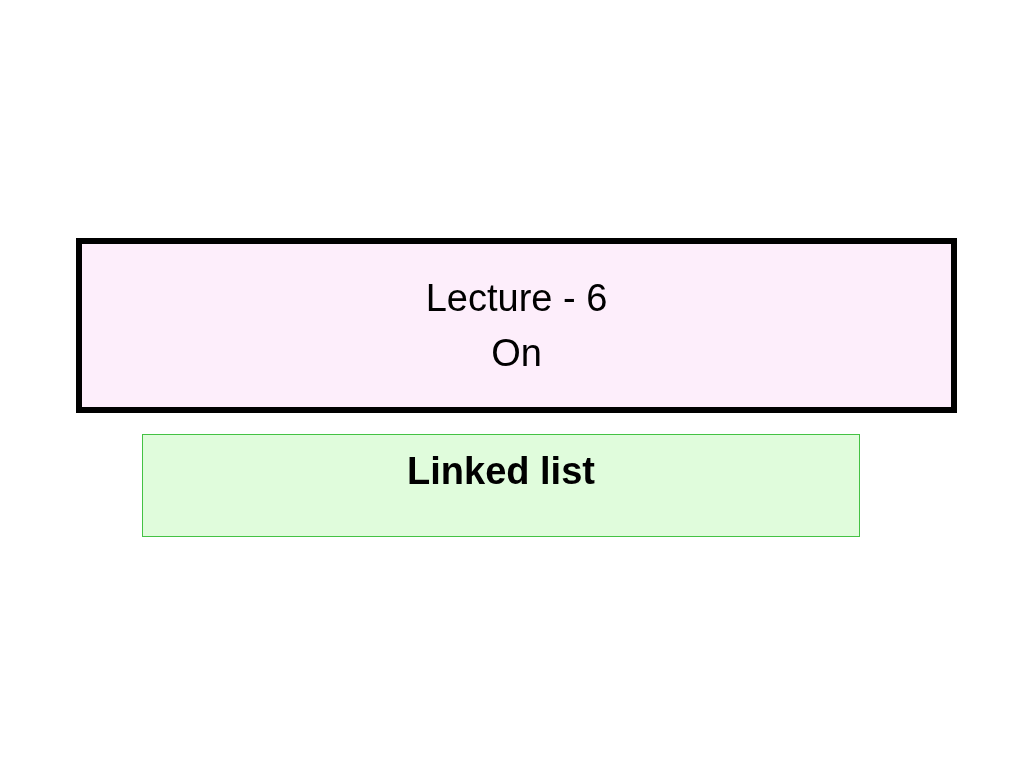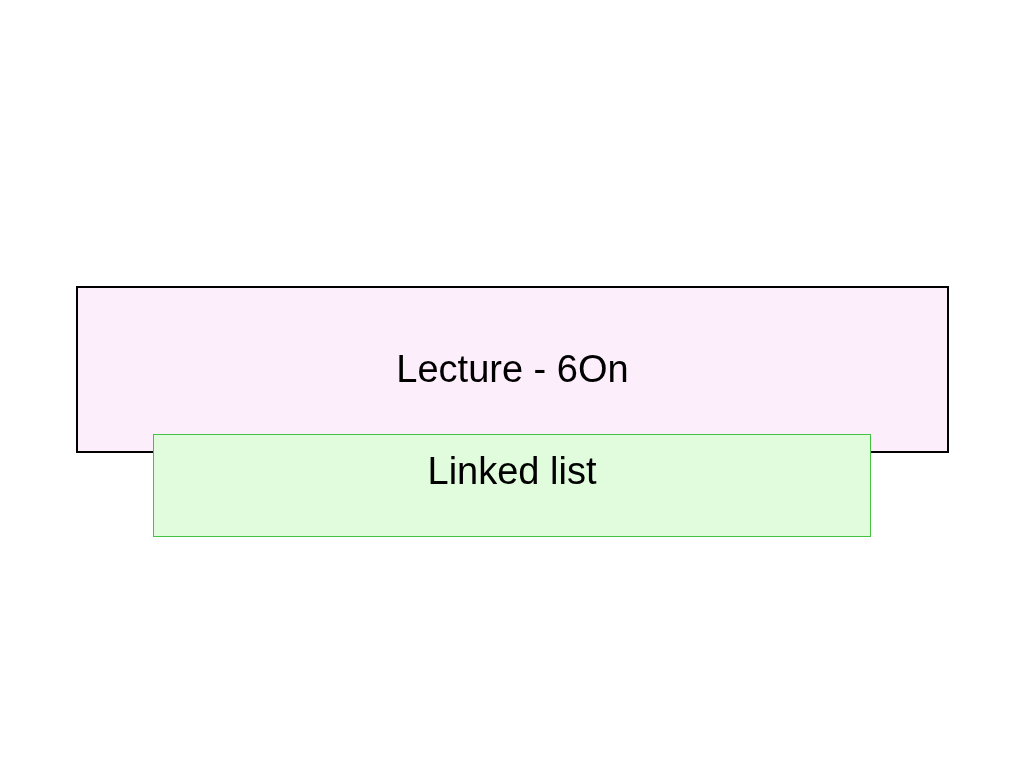--- a/index.html
+++ b/index.html
@@ -1,24 +1,24 @@
 <!DOCTYPE html>
 <html><head>
 <meta charset="utf-8">
 <style>
   html, body { margin:0; padding:0; }
   body { width:1024px; height:768px; background:#ffffff; position:relative; overflow:hidden;
          font-family:"Liberation Sans", sans-serif; }
   .title-box { position:absolute; left:76px; top:238px; width:869px; height:163px;
-               background:#fdeefb; border:2px solid #000000; box-sizing:content-box;
-               display:flex; flex-direction:row; align-items:center; justify-content:center;margin-top:48px; }
+               background:#fdeefb; border:6px solid #000000; box-sizing:content-box;
+               display:flex; flex-direction:column; align-items:center; justify-content:center; }
   .title-line { font-size:38px; line-height:55px; color:#000; }
-  .sub-box { position:absolute; left:153px; top:434px; width:716px; height:101px;
+  .sub-box { position:absolute; left:142px; top:434px; width:716px; height:101px;
              background:#e0fcdc; border:1px solid #44c244; box-sizing:content-box;
-             display:flex; justify-content:center; }
+             display:flex; justify-content:center;font-weight:bold; }
   .sub-text { font-size:38px; line-height:44px; margin-top:14px; color:#000; }
 </style>
 </head>
 <body>
 
 <div class="title-box">
   <div class="title-line">Lecture - 6</div>
   <div class="title-line">On</div>
 </div>
 

